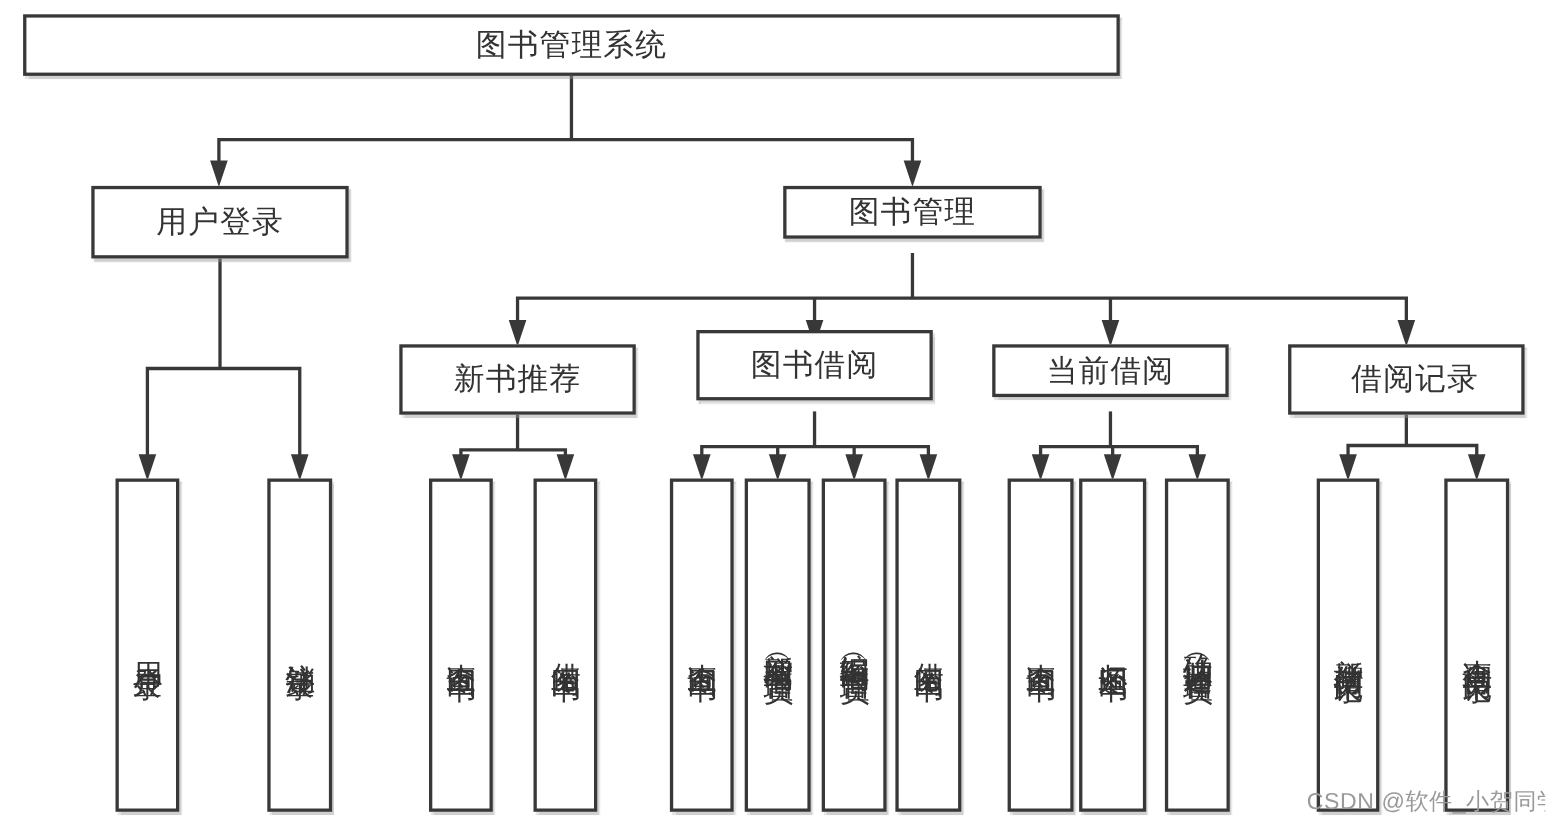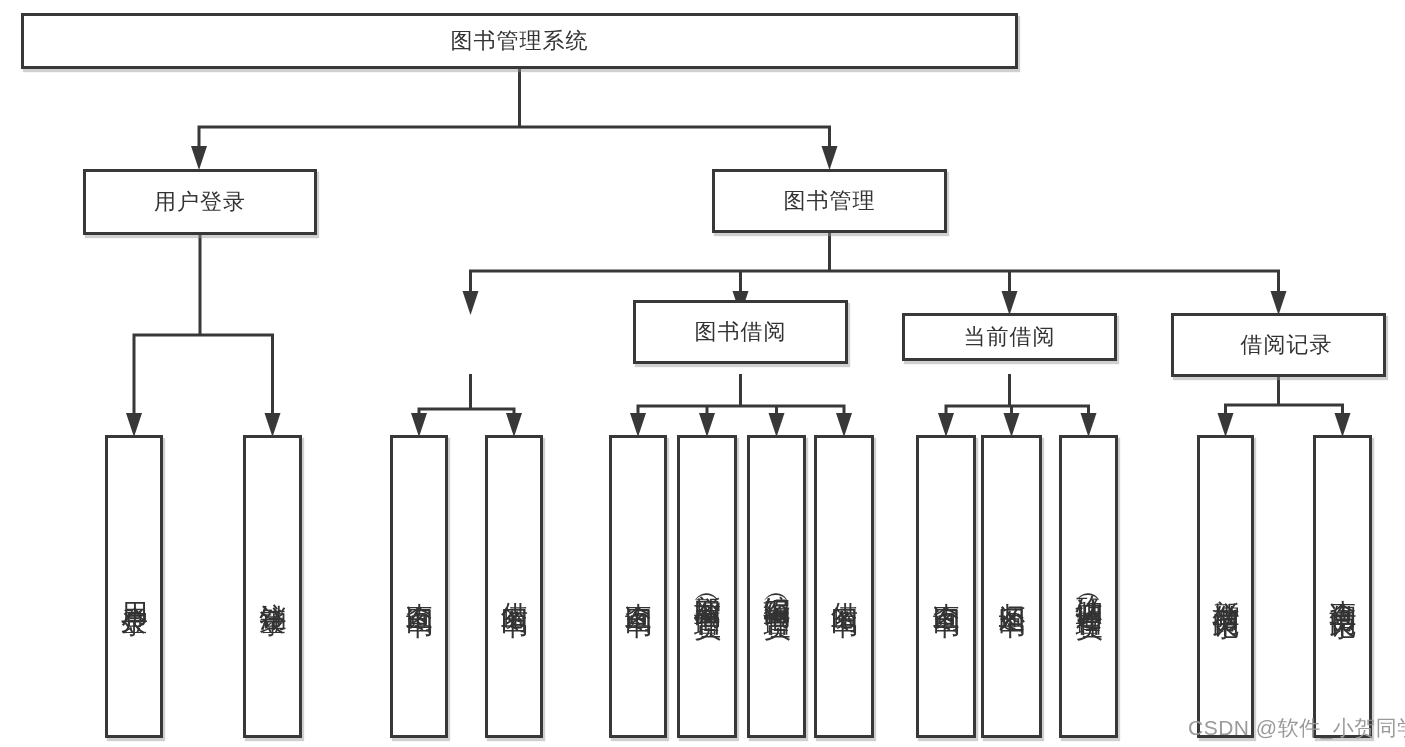--- a/index.html
+++ b/index.html
@@ -30,33 +30,33 @@
   .node {
     position: absolute;
     background: #ffffff;
     border: 3px solid #383838;
     color: #333333;
     display: flex;
     align-items: center;
     justify-content: center;
     box-shadow: 2px 3px 1px rgba(150,150,150,0.45);
   }
-  .hnode { font-size: 22px; letter-spacing: 1px; white-space: nowrap; }
+  .hnode { font-size: 28px; letter-spacing: 1px; white-space: nowrap; }
   .vnode {
     writing-mode: vertical-rl;
     text-orientation: mixed;
     font-size: 27px;
     letter-spacing: 3px;
     line-height: 1;
   }
 
   
   #n-root            { left: 21px;   top: 13px;  width: 997px; height: 56px; }
   #n-user-login      { left: 83px;   top: 169px; width: 234px; height: 66px; }
-  #n-book-mgmt       { left: 712px;  top: 169px; width: 235px; height: 64px; }
+  #n-book-mgmt       { left: 712px;  top: 169px; width: 235px; height: 48px; }
   #n-new-book-rec    { left: 363px;  top: 313px; width: 215px; height: 64px; }
   #n-book-borrow     { left: 633px;  top: 300px; width: 215px; height: 64px; }
   #n-current-borrow  { left: 902px;  top: 313px; width: 215px; height: 48px; }
   #n-borrow-records  { left: 1171px; top: 313px; width: 215px; height: 64px; padding-left: 16px; }
 
   
   .leaf { top: 435px; height: 303px; }
   #l-user-login      { left: 105px;  width: 58px; }
   #l-logout          { left: 243px;  width: 59px; }
   #l-rec-query       { left: 390px;  width: 58px; }
@@ -147,20 +147,21 @@
       <polygon points="1217.5,413 1233.5,413 1225.5,437"></polygon>
       <polygon points="1334.5,413 1350.5,413 1342.5,437"></polygon>
     </g>
   </svg>
 
   <div class="node hnode" id="n-root">图书管理系统</div>
 
   <div class="node hnode" id="n-user-login">用户登录</div>
   <div class="node hnode" id="n-book-mgmt">图书管理</div>
 
+  <div class="node hnode" id="n-new-book-rec">新书推荐</div>
   <div class="node hnode" id="n-book-borrow">图书借阅</div>
   <div class="node hnode" id="n-current-borrow">当前借阅</div>
   <div class="node hnode" id="n-borrow-records">借阅记录</div>
 
   <div class="node vnode leaf" id="l-user-login">用户登录</div>
   <div class="node vnode leaf" id="l-logout">注销登录</div>
   <div class="node vnode leaf" id="l-rec-query">查询图书</div>
   <div class="node vnode leaf" id="l-rec-borrow">借阅图书</div>
   <div class="node vnode leaf" id="l-bb-query">查询图书</div>
   <div class="node vnode leaf" id="l-bb-add">新增图书（管理员）</div>

